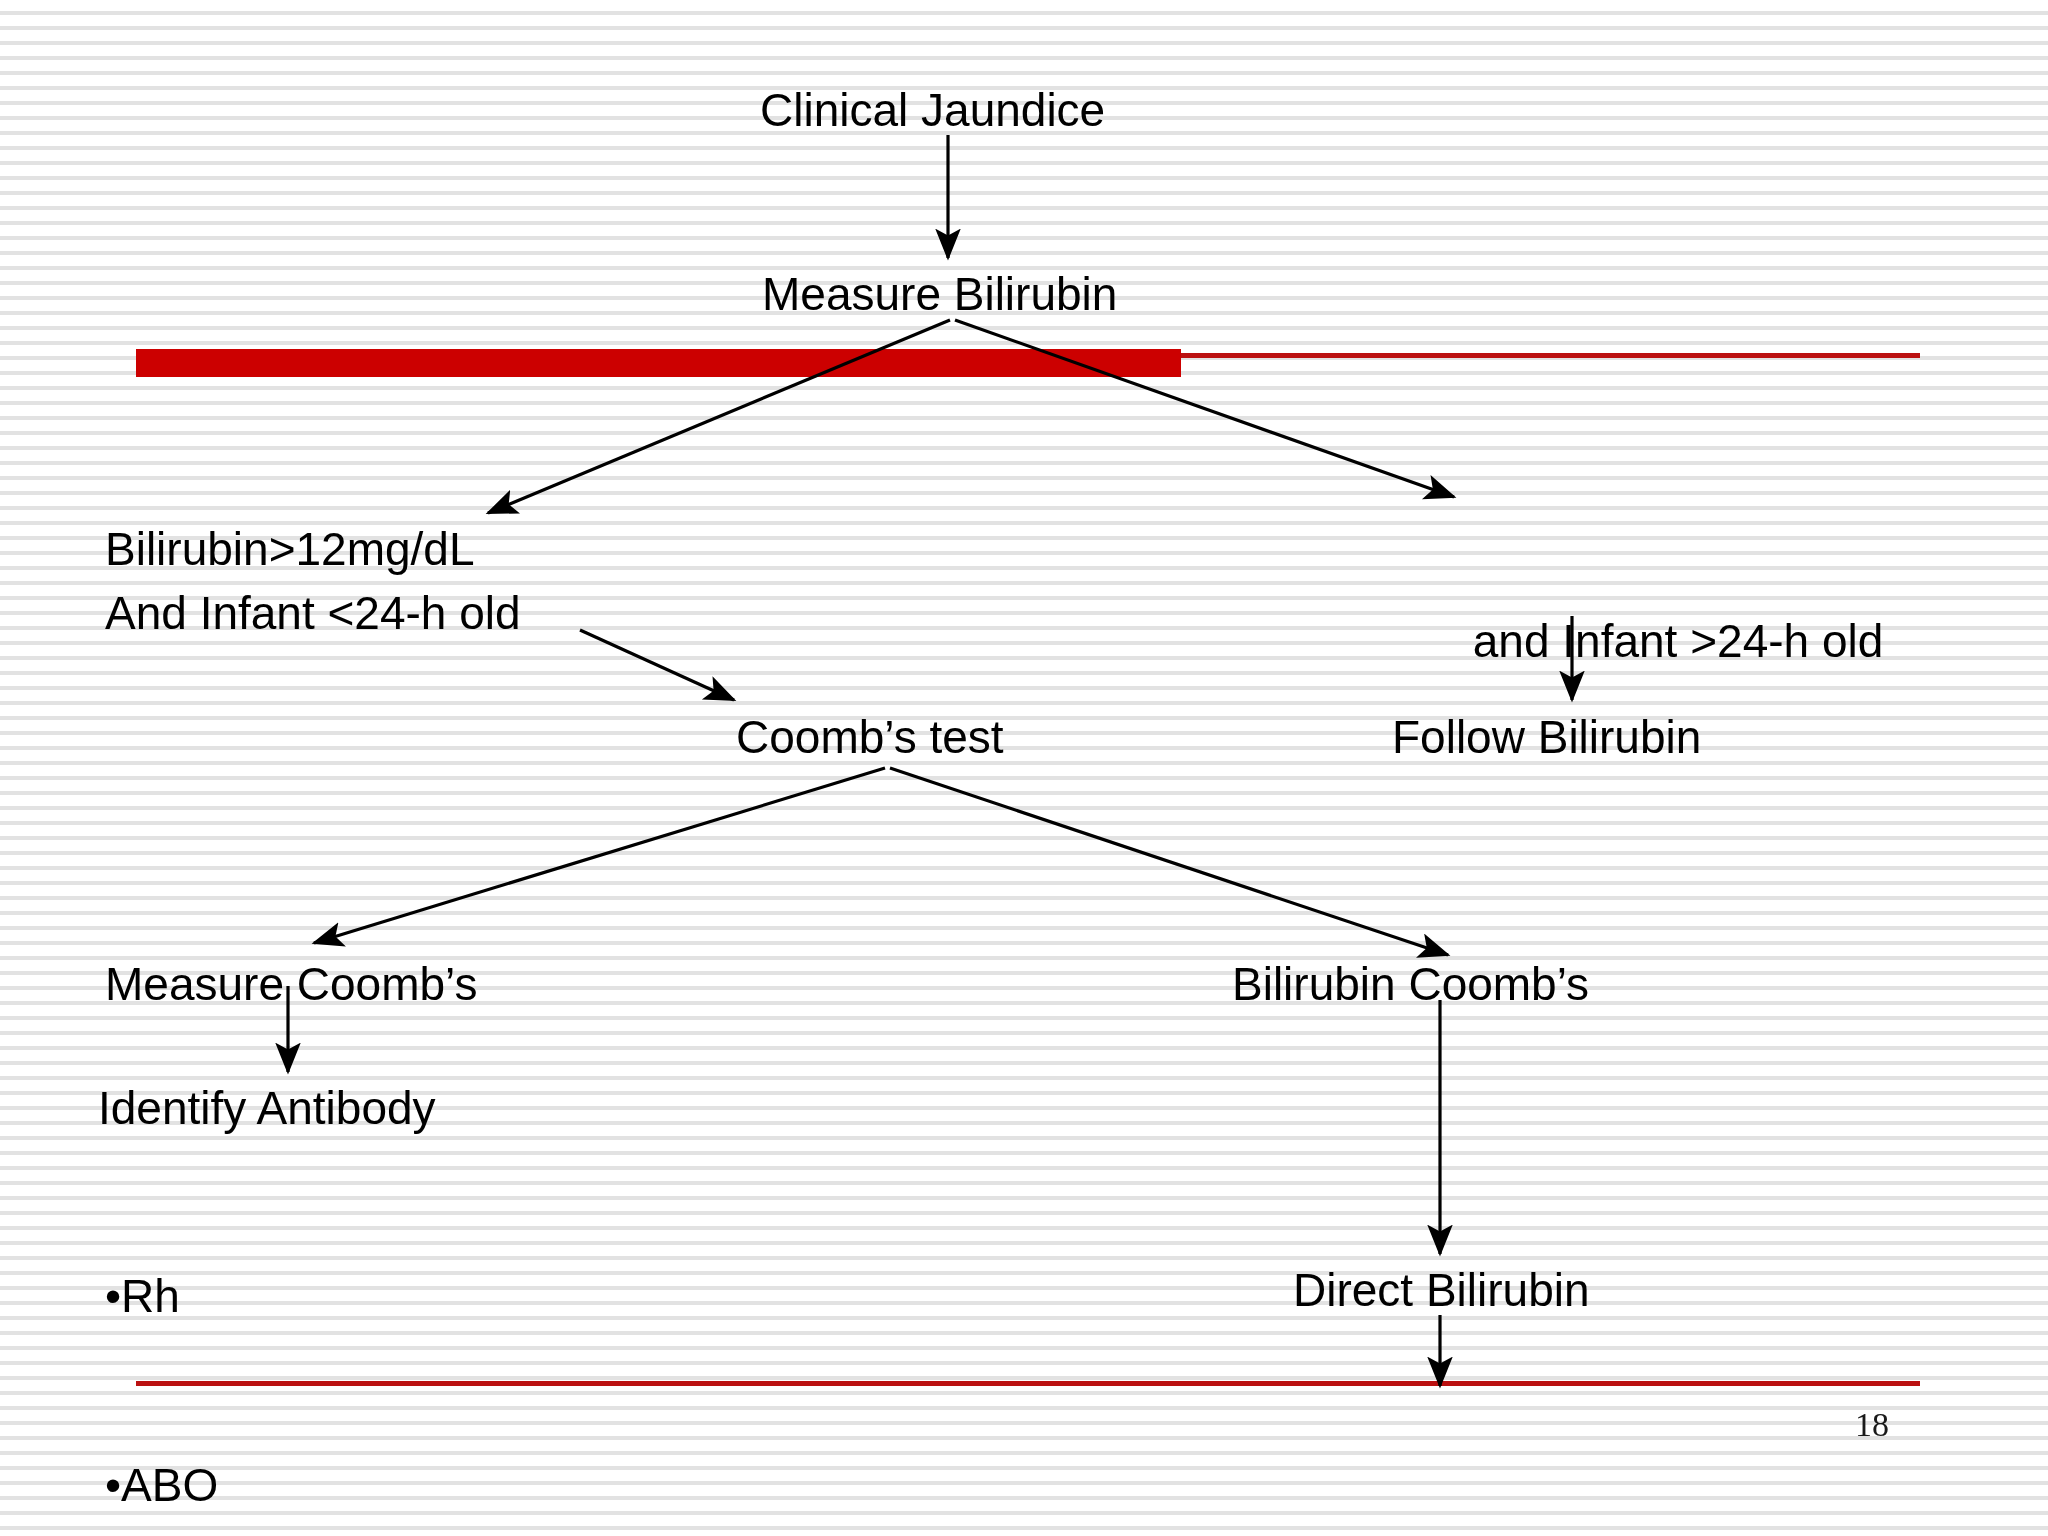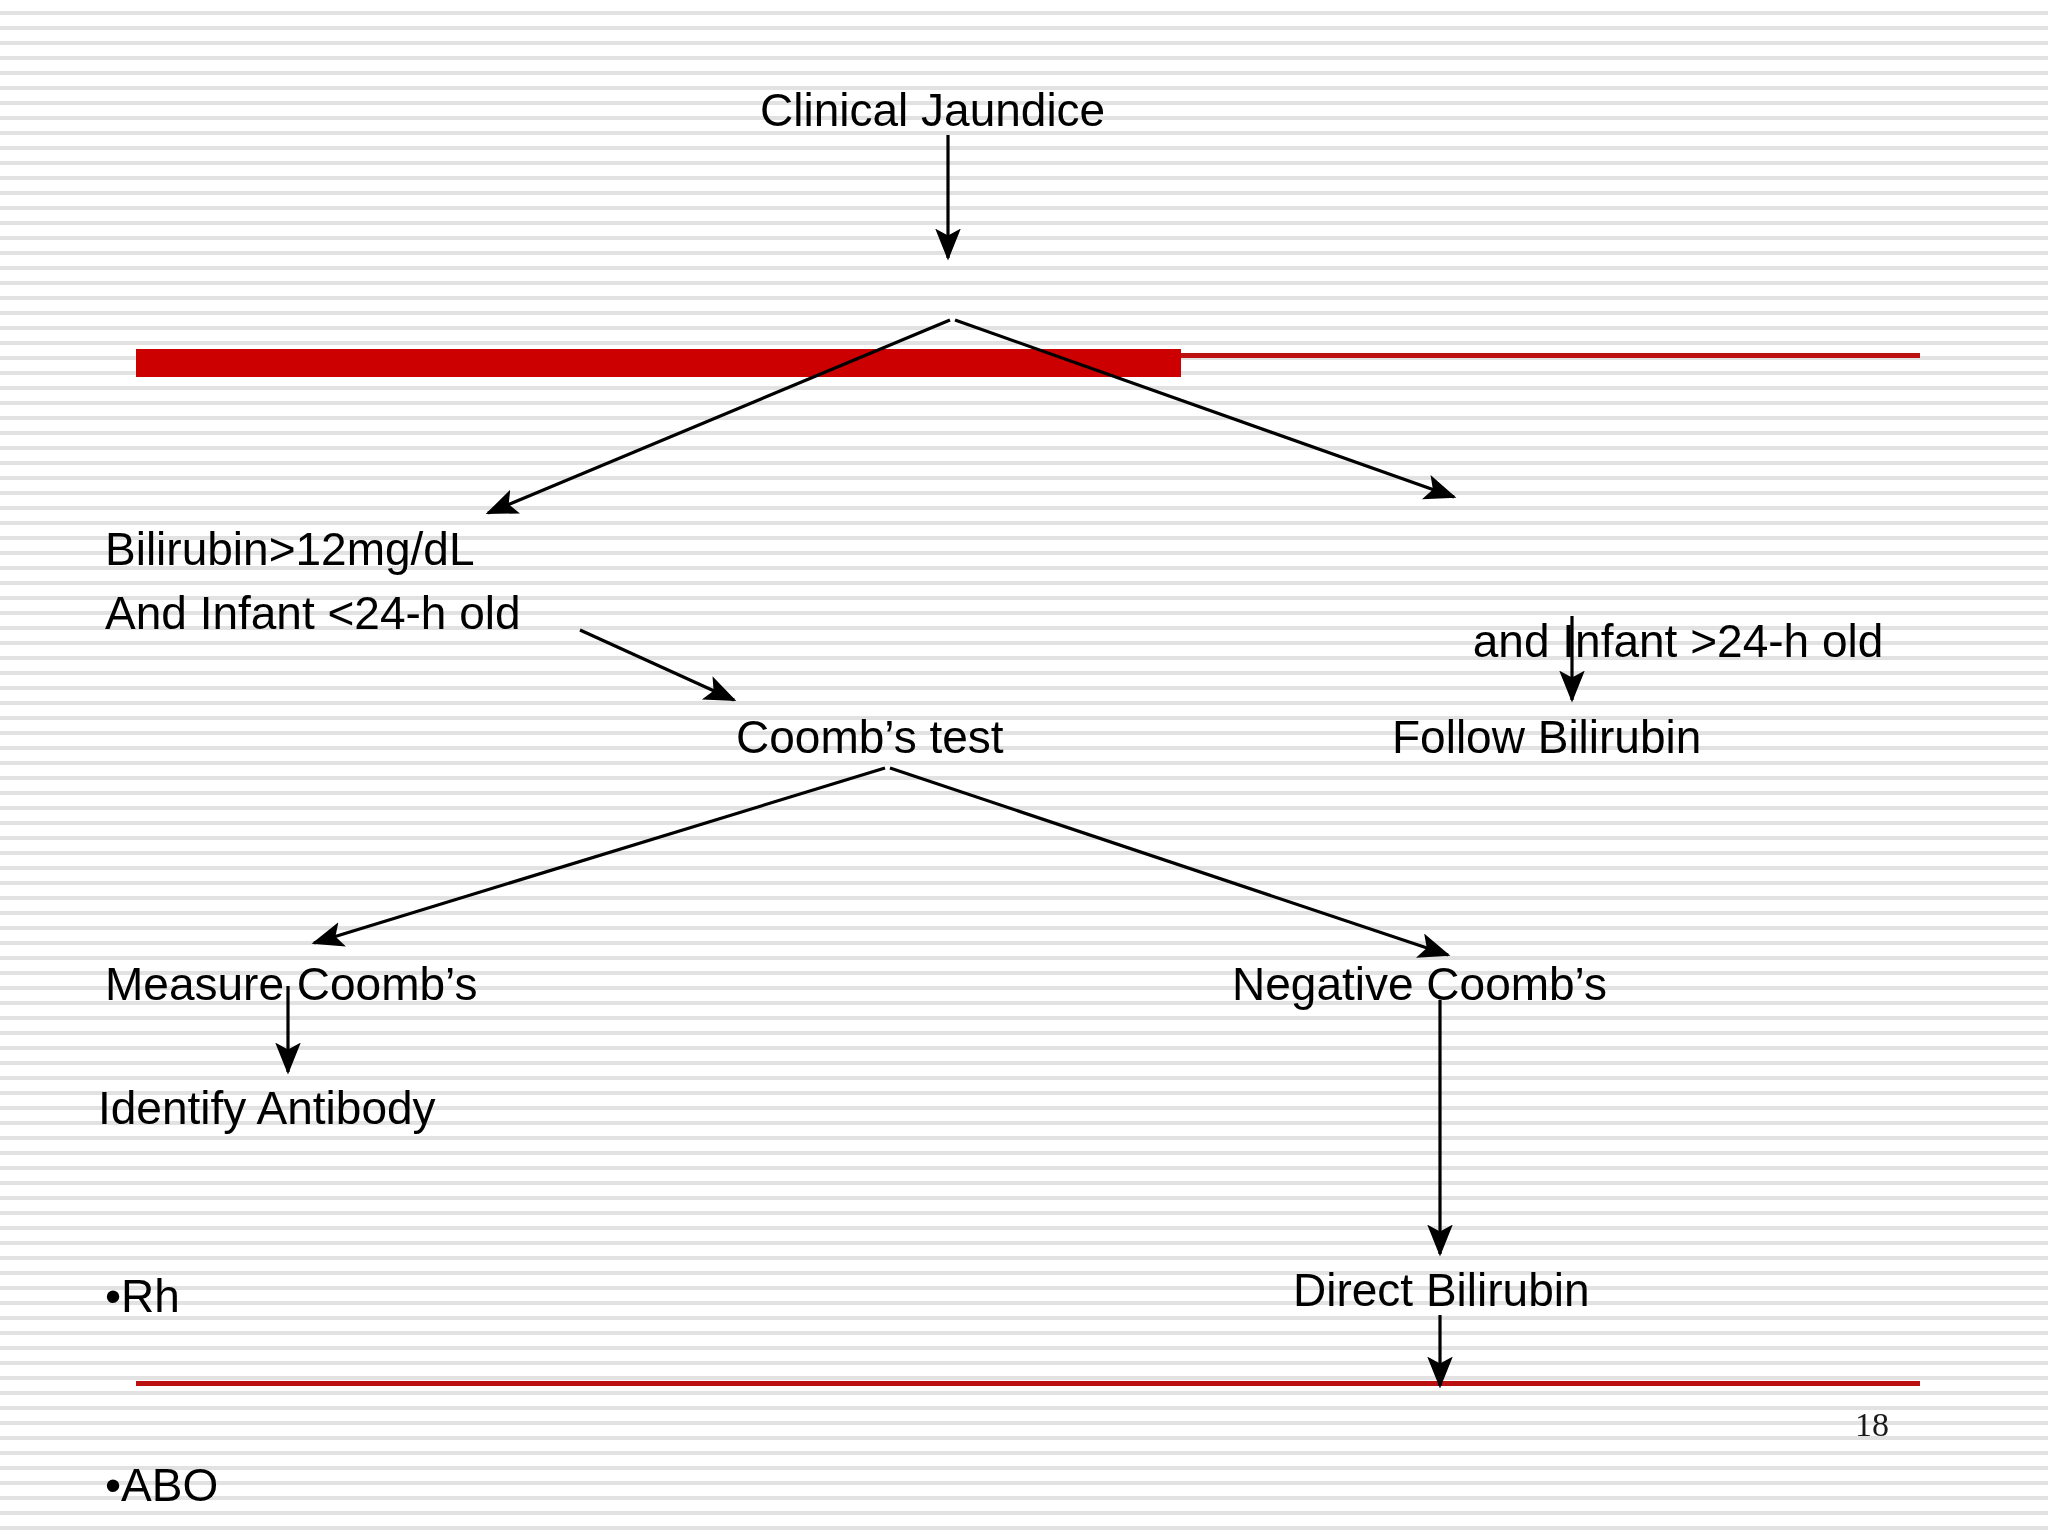--- a/index.html
+++ b/index.html
@@ -69,33 +69,34 @@
 
 <div id="slide">
 
   <div class="rule-thick" style="left:136px; top:349px; width:1045px; height:28px;"></div>
   <div class="rule-thin" style="left:1181px; top:353px; width:739px; height:5px;"></div>
 
   <div class="rule-thin" style="left:136px; top:1381px; width:1784px; height:5px;"></div>
 
   <div class="node" style="left:760px; top:78px;">Clinical Jaundice</div>
 
+  <div class="node" style="left:762px; top:262px;">Measure Bilirubin</div>
 
   <div class="node" style="left:105px; top:517px;">Bilirubin&gt;12mg/dL</div>
   <div class="node" style="left:105px; top:581px;">And Infant &lt;24-h old</div>
 
   <div class="node" style="left:1460px; top:581px;margin-top:28px;"> and Infant &gt;24-h old</div>
 
   <div class="node" style="left:736px; top:705px;">Coomb’s test</div>
 
   <div class="node" style="left:1392px; top:705px;">Follow Bilirubin</div>
 
   <div class="node" style="left:105px; top:952px;">Measure Coomb’s</div>
 
-  <div class="node" style="left:1232px; top:952px;">Negative Coomb’s</div>
+  <div class="node" style="left:1232px; top:952px;">Bilirubin Coomb’s</div>
 
   <div class="node" style="left:98px; top:1076px;">Identify Antibody</div>
 
   <div class="bullets" style="left:105px; top:1139px;">
     <span class="bline">•Rh</span>
     <span class="bline">•ABO</span>
     
   </div>
 
   <div class="node" style="left:1293px; top:1258px;">Direct Bilirubin</div>

